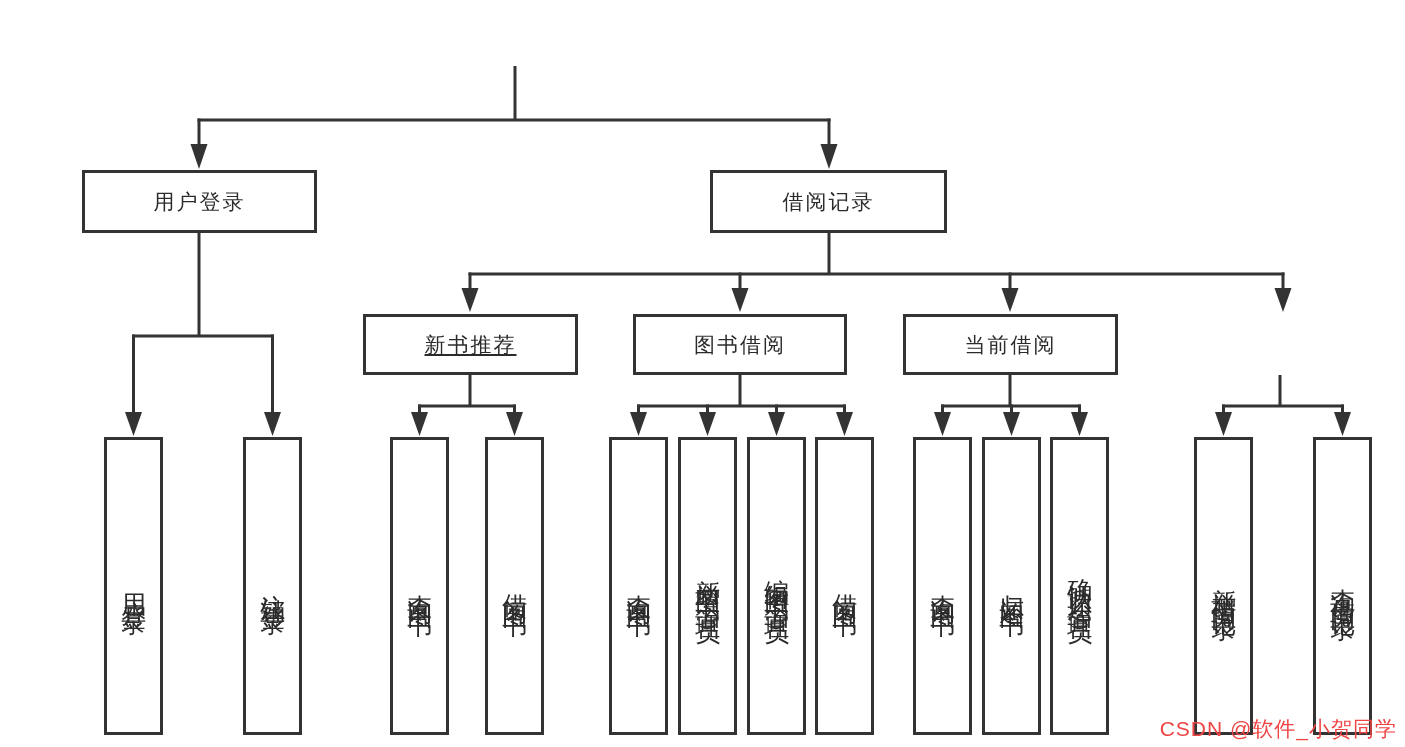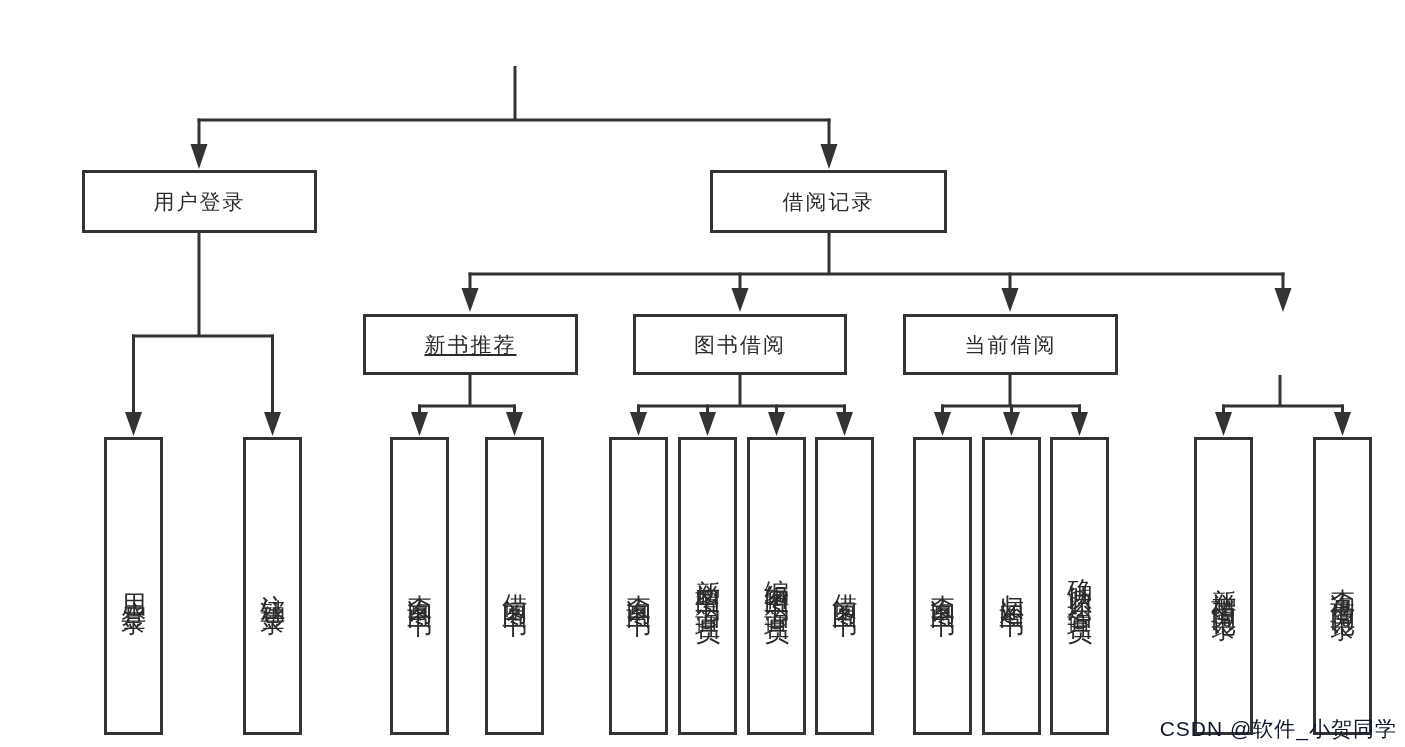--- a/index.html
+++ b/index.html
@@ -44,21 +44,21 @@
   .leaf { top:437px; width:59px; height:298px; }
   .l-a1 { left:104px; }  .l-a2 { left:243px; }
   .l-b1 { left:390px; }  .l-b2 { left:485px; }
   .l-c1 { left:609px; }  .l-c2 { left:678px; } .l-c3 { left:747px; } .l-c4 { left:815px; }
   .l-d1 { left:913px; }  .l-d2 { left:982px; } .l-d3 { left:1050px; }
   .l-e1 { left:1194px; } .l-e2 { left:1313px; }
   .watermark {
     position:absolute;
     right:8px; top:715px;
     font-size:21px;
-    color:#0f172a;
+    color:#ef4444;
     letter-spacing:1px;
     white-space:nowrap;
   }
 </style>
 </head>
 <body>
 
 <div id="canvas">
 
   <svg class="wires" viewBox="0 0 1405 747" xmlns="http://www.w3.org/2000/svg">

